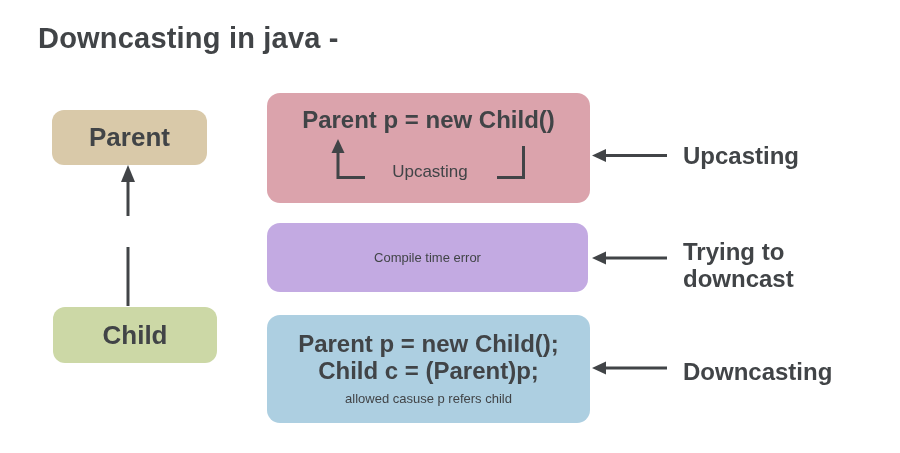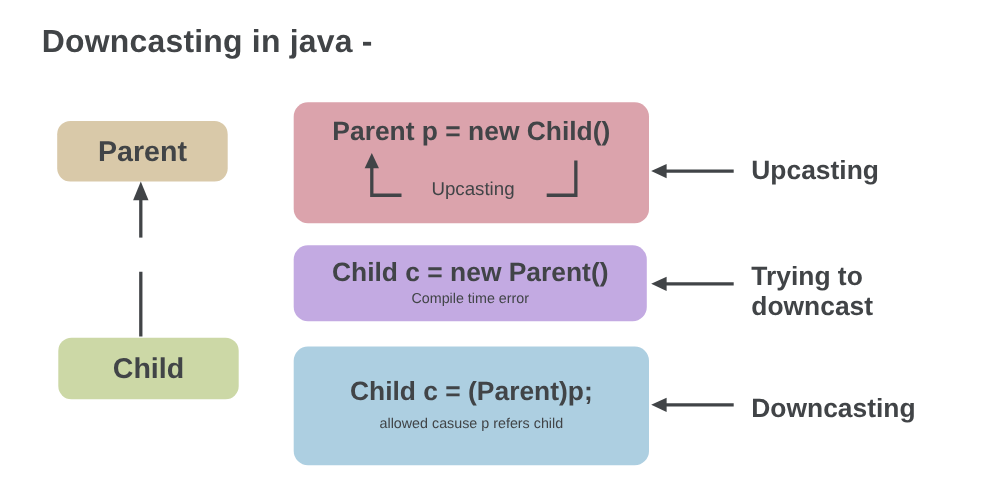--- a/index.html
+++ b/index.html
@@ -113,25 +113,25 @@
   <div class="abs class-box child-box">
     <span>Child</span>
   </div>
 
   <div class="abs code-box pink-box">
     <div class="code-line">Parent p = new Child()</div>
   </div>
   <div class="abs upcasting-note">Upcasting</div>
 
   <div class="abs code-box purple-box">
-    <div class="code-line">Child c = new Parent()</div>
     <div class="note-line">Compile time error</div>
   </div>
 
   <div class="abs code-box blue-box">
+    <div class="code-line">Parent p = new Child();</div>
     <div class="code-line">Child c = (Parent)p;</div>
     <div class="note-line">allowed casuse p refers child</div>
   </div>
 
   <div class="abs side-label label-upcasting">Upcasting</div>
   <div class="abs side-label label-downcasting">Downcasting</div>
   <div class="abs side-label label-trying">Trying to downcast</div>
 
   <svg class="arrows-layer" viewBox="0 0 900 453" xmlns="http://www.w3.org/2000/svg">
 

